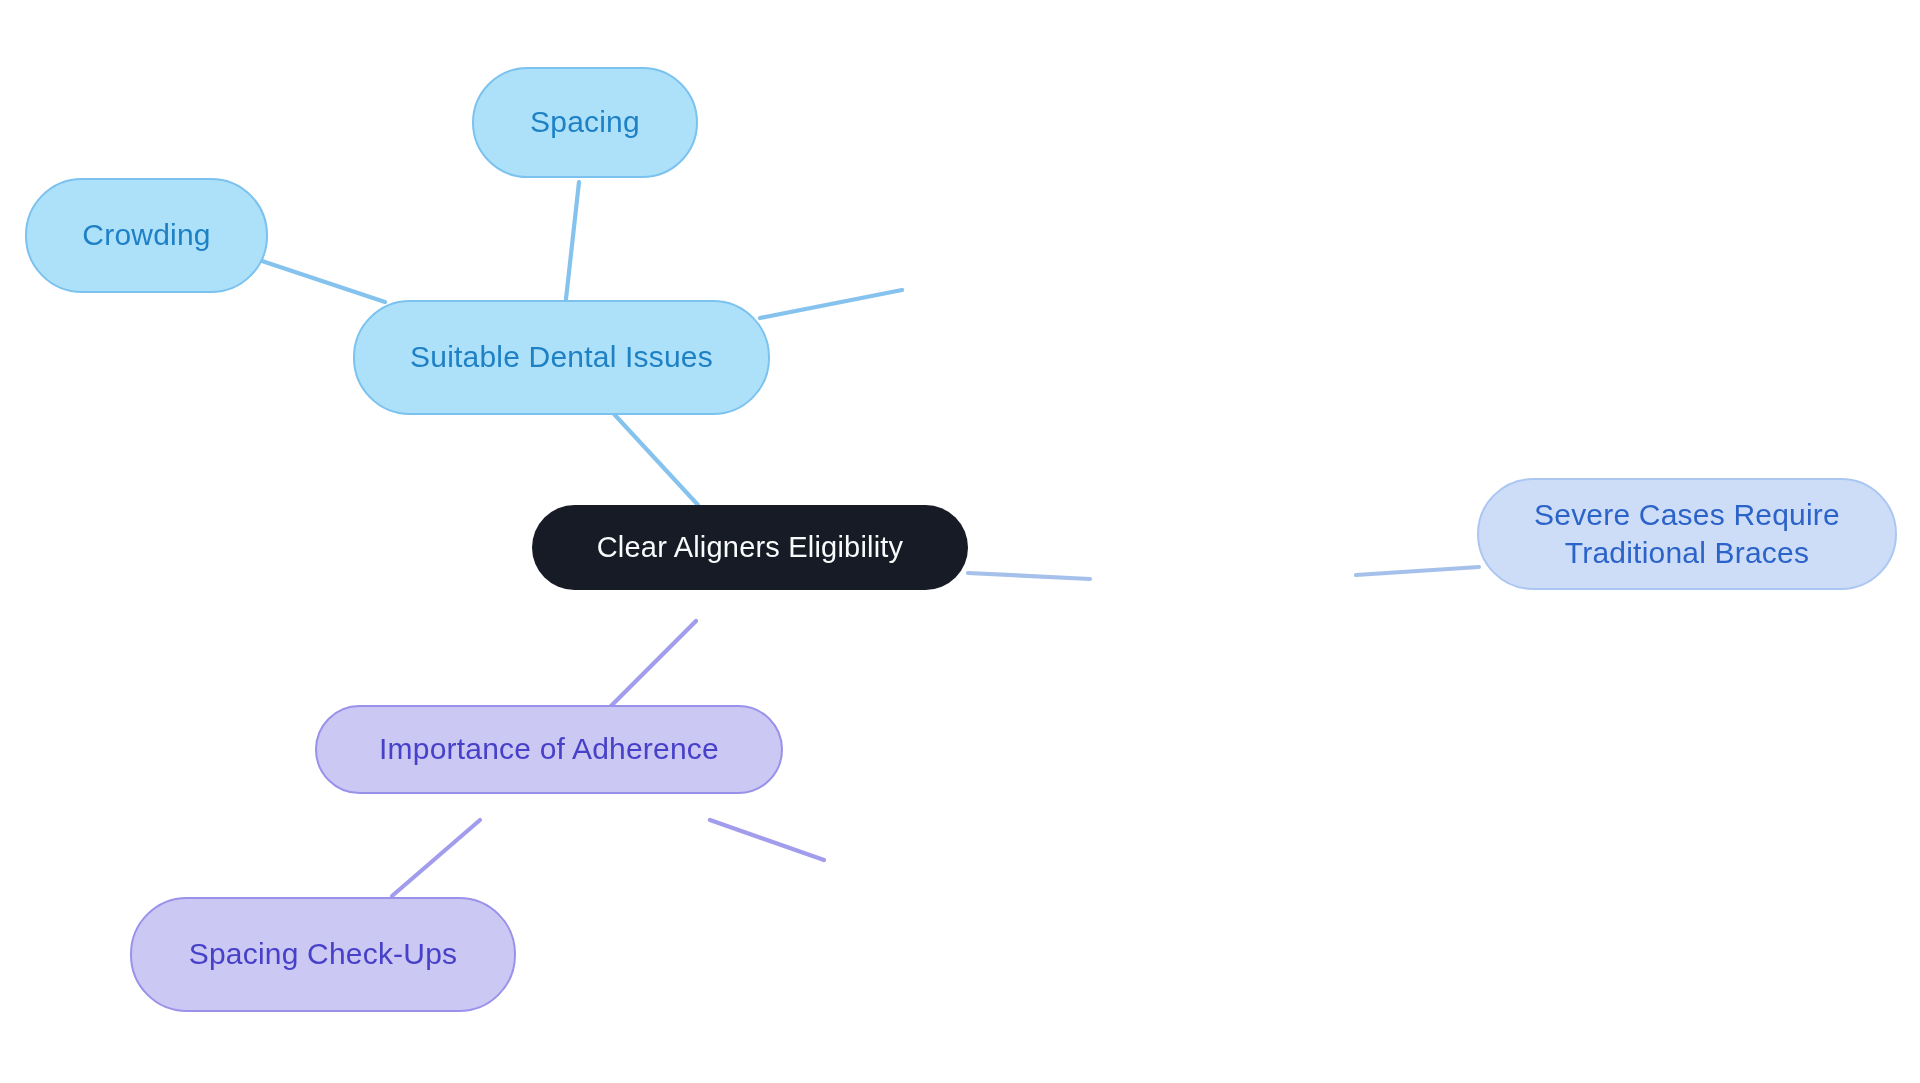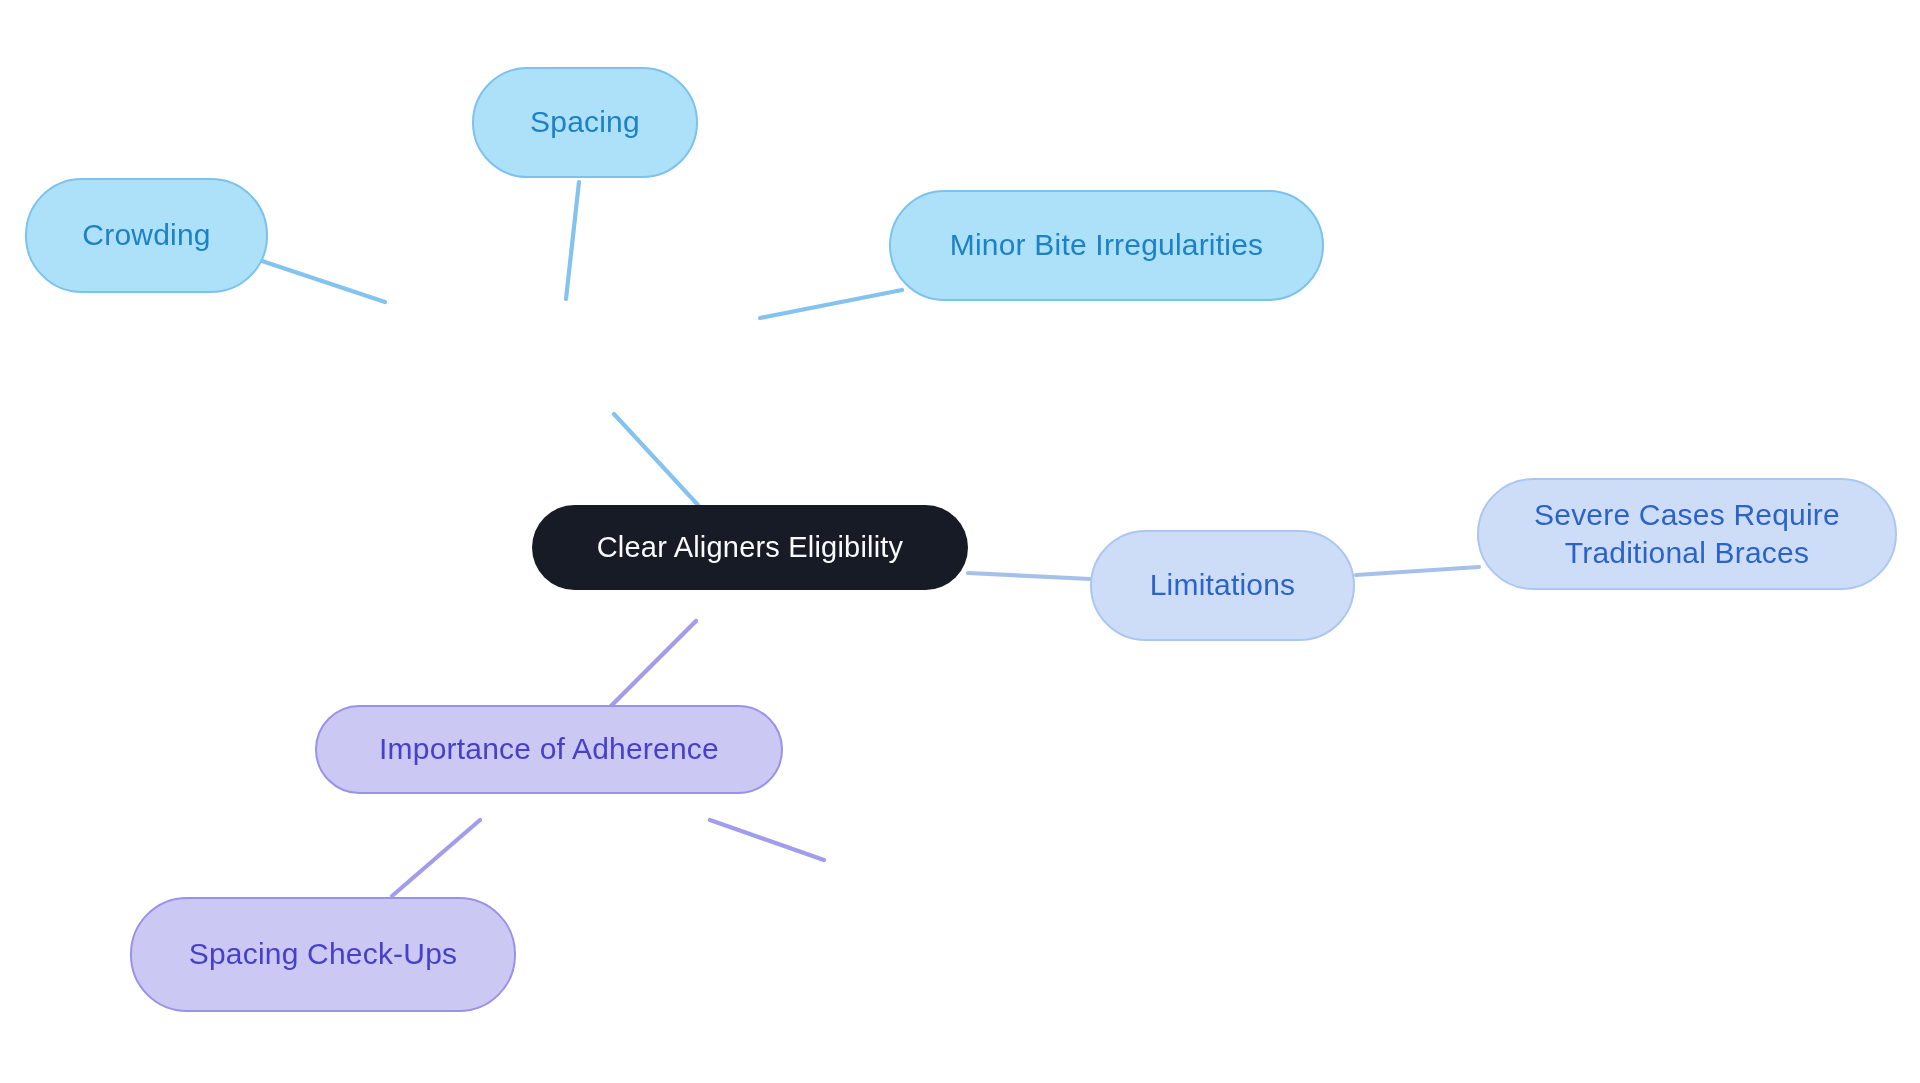--- a/index.html
+++ b/index.html
@@ -76,32 +76,29 @@
   </svg>
 
   <div class="node branch-blue" style="left:472px; top:67px; width:226px; height:111px;">
     <span>Spacing</span>
   </div>
 
   <div class="node branch-blue" style="left:25px; top:166px; width:243px; height:115px;margin-top:12px;">
     <span>Crowding</span>
   </div>
 
-  <div class="node branch-blue" style="left:889px; top:190px; width:435px; height:111px;">
-    <span>Minor Bite Irregularities</span>
+
+  <div class="node branch-blue" style="left:353px; top:300px; width:417px; height:115px;">
+    <span>Suitable Dental Issues</span>
   </div>
-
 
   <div class="node node-root" style="left:532px; top:505px; width:436px; height:85px;">
     <span>Clear Aligners Eligibility</span>
   </div>
 
-  <div class="node branch-periwinkle" style="left:1090px; top:530px; width:265px; height:111px;">
-    <span>Limitations</span>
-  </div>
 
   <div class="node branch-periwinkle" style="left:1477px; top:478px; width:420px; height:112px; border-radius:60px;">
     <span>Severe Cases Require Traditional Braces</span>
   </div>
 
   <div class="node branch-lavender" style="left:315px; top:705px; width:468px; height:89px;">
     <span>Importance of Adherence</span>
   </div>
 
   <div class="node branch-lavender" style="left:130px; top:897px; width:386px; height:115px;">

